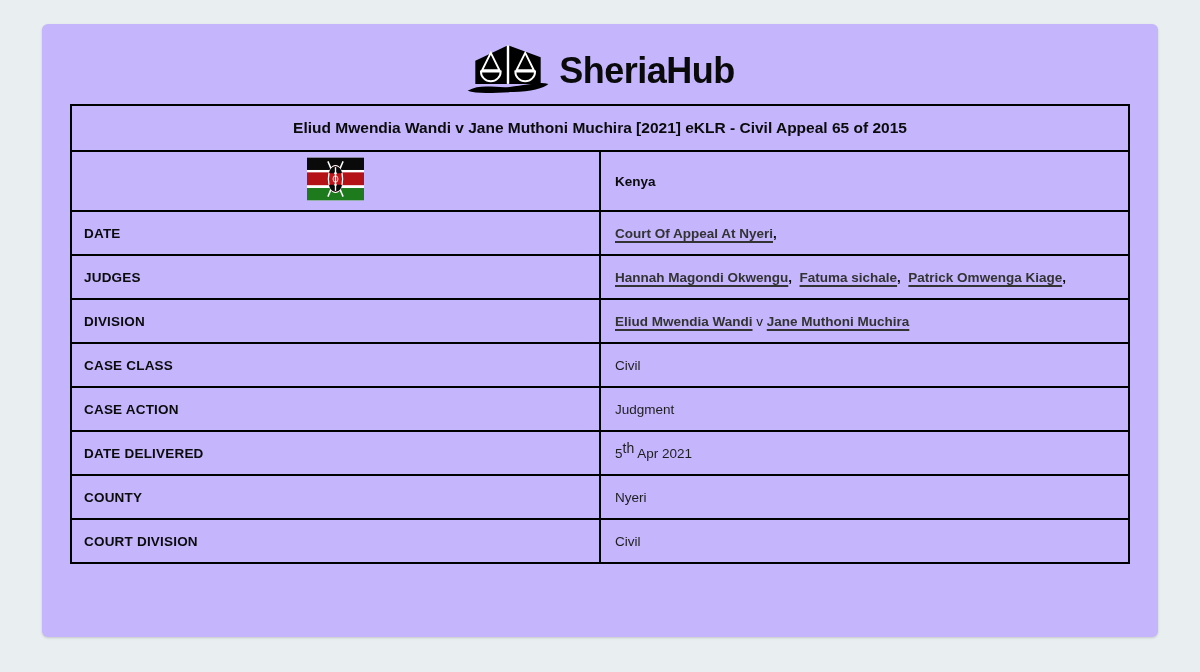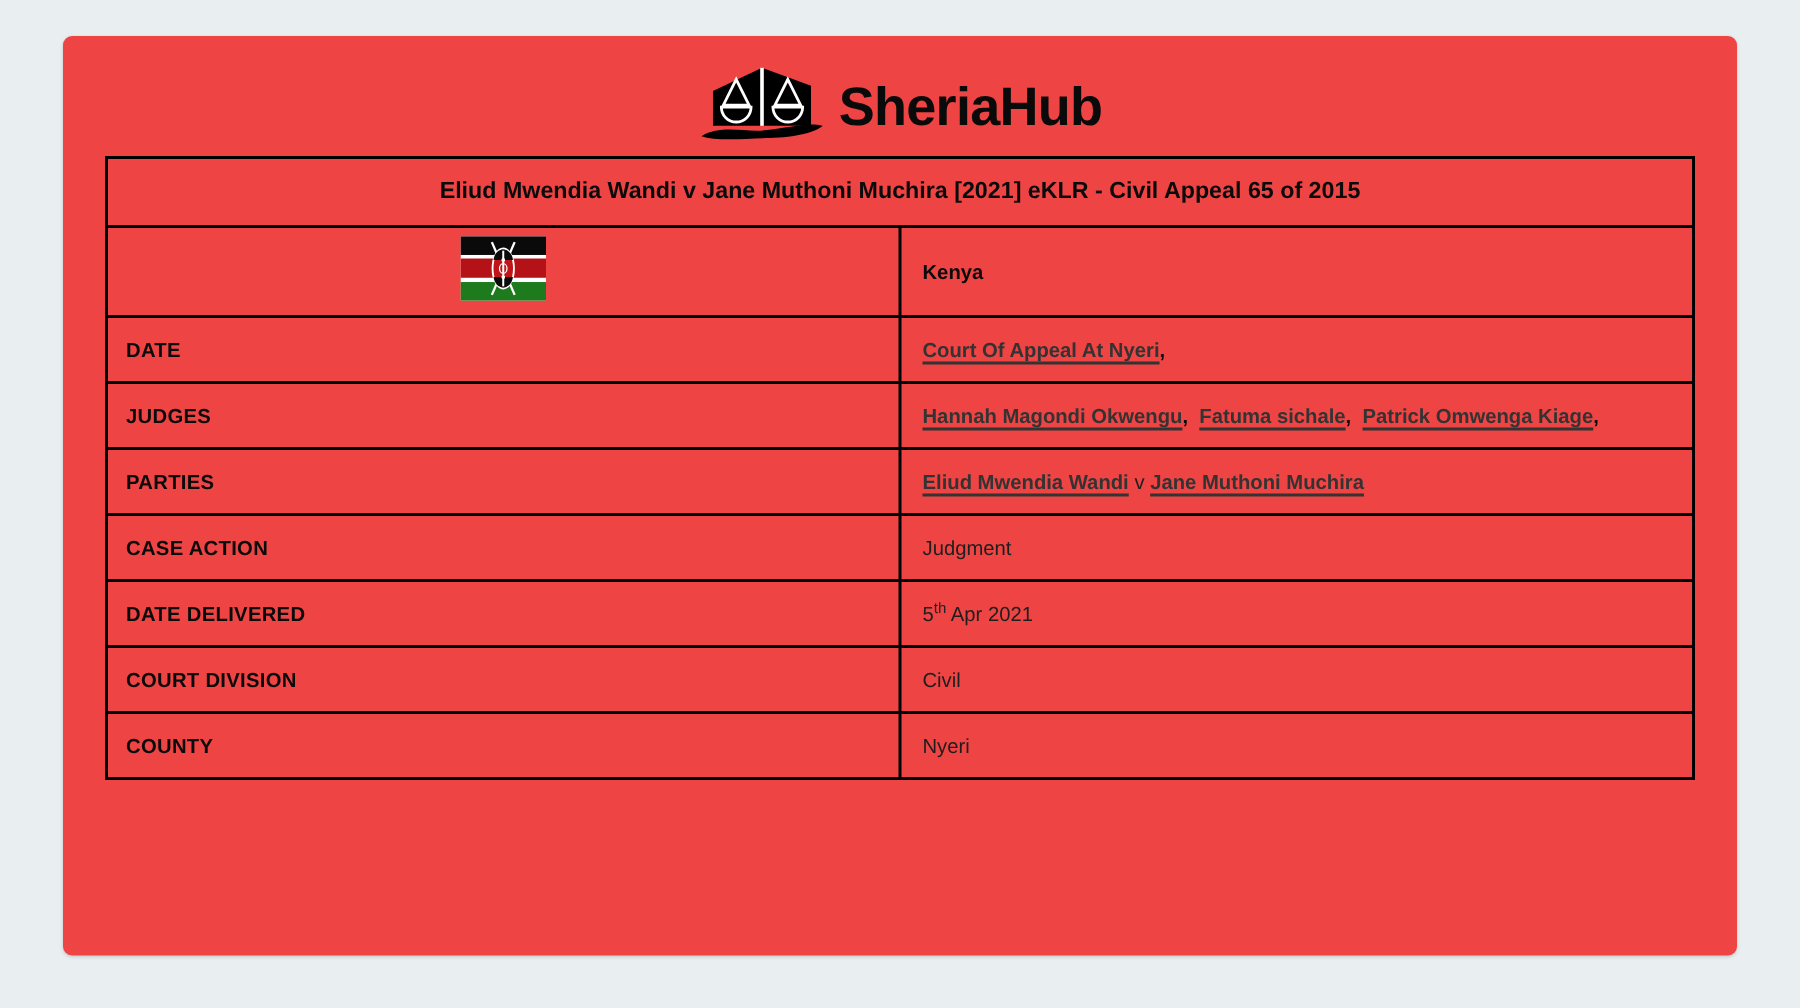--- a/index.html
+++ b/index.html
@@ -9,21 +9,21 @@
     height: 672px;
     background: #e9eef0;
     font-family: "Liberation Sans", "DejaVu Sans", sans-serif;
     -webkit-font-smoothing: antialiased;
   }
   .card {
     box-sizing: border-box;
     width: 1116px;
     height: 613px;
     margin: 24px auto 0 auto;
-    background: #ef4444;
+    background: #c4b5fd;
     border-radius: 6px;
     box-shadow: 0 1px 3px rgba(0,0,0,0.10), 0 1px 2px rgba(0,0,0,0.06);
     padding: 18px 28px 14px 28px;
   }
   .logo {
     height: 58px;
     display: flex;
     align-items: center;
     justify-content: center;
     gap: 8px;
@@ -83,21 +83,21 @@
     text-decoration: underline;
     text-underline-offset: 3px;
     text-decoration-thickness: 1.5px;
     cursor: pointer;
   }
   .seg {
     white-space: pre;
   }
   .seg.bold { font-weight: bold; color: #0b0b0b; }
   sup.ord {
-    font-size: 10px;
+    font-size: 14px;
     vertical-align: super;
     line-height: 0;
   }
 </style>
 </head>
 <body>
 
 <div class="card">
 
   <div class="logo">
@@ -144,35 +144,39 @@
     <tbody id="case-rows">
         <tr>
           <td class="label-cell">DATE</td>
           <td class="value-cell"><a class="case-link">Court Of Appeal At Nyeri</a><span class="seg bold">,</span></td>
         </tr>
         <tr>
           <td class="label-cell">JUDGES</td>
           <td class="value-cell"><a class="case-link">Hannah Magondi Okwengu</a><span class="seg bold">,  </span><a class="case-link">Fatuma sichale</a><span class="seg bold">,  </span><a class="case-link">Patrick Omwenga Kiage</a><span class="seg bold">,</span></td>
         </tr>
         <tr>
-          <td class="label-cell">PARTIES</td>
+          <td class="label-cell">DIVISION</td>
           <td class="value-cell"><a class="case-link">Eliud Mwendia Wandi</a><span class="seg"> v </span><a class="case-link">Jane Muthoni Muchira</a></td>
+        </tr>
+        <tr>
+          <td class="label-cell">CASE CLASS</td>
+          <td class="value-cell">Civil</td>
         </tr>
         <tr>
           <td class="label-cell">CASE ACTION</td>
           <td class="value-cell">Judgment</td>
         </tr>
         <tr>
           <td class="label-cell">DATE DELIVERED</td>
           <td class="value-cell"><span>5</span><sup class="ord">th</sup><span class="seg"> Apr 2021</span></td>
         </tr>
         <tr>
+          <td class="label-cell">COUNTY</td>
+          <td class="value-cell">Nyeri</td>
+        </tr>
+        <tr>
           <td class="label-cell">COURT DIVISION</td>
           <td class="value-cell">Civil</td>
-        </tr>
-        <tr>
-          <td class="label-cell">COUNTY</td>
-          <td class="value-cell">Nyeri</td>
         </tr>
       </tbody>
   </table>
 
 </div>
 
 </body></html>

